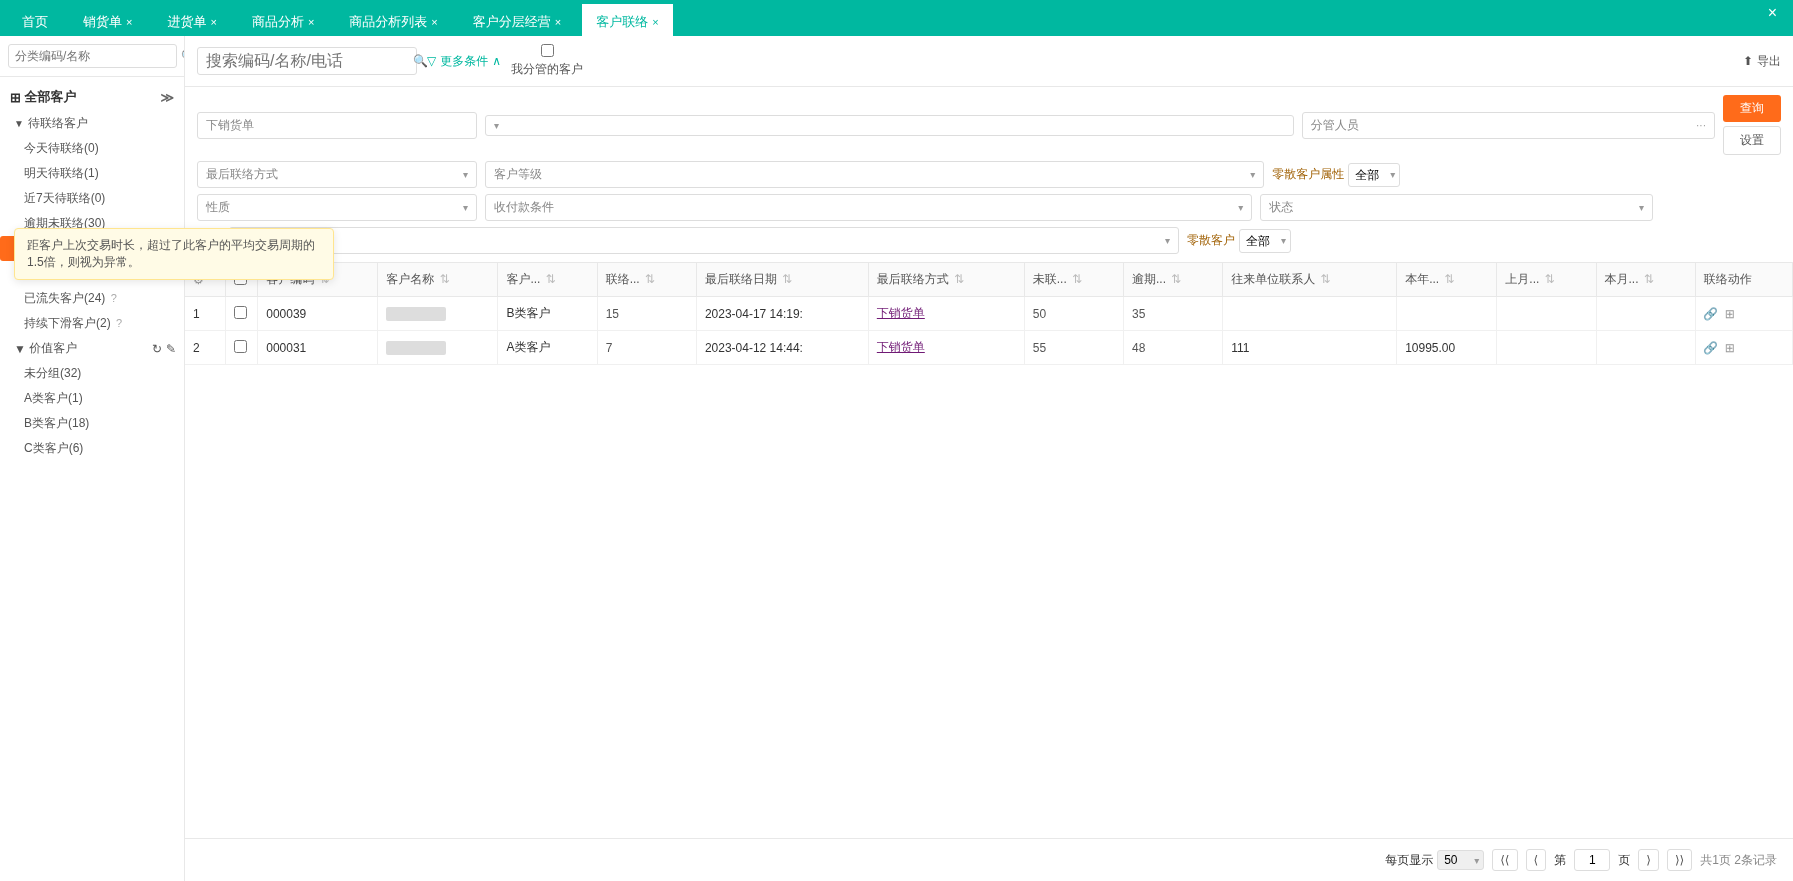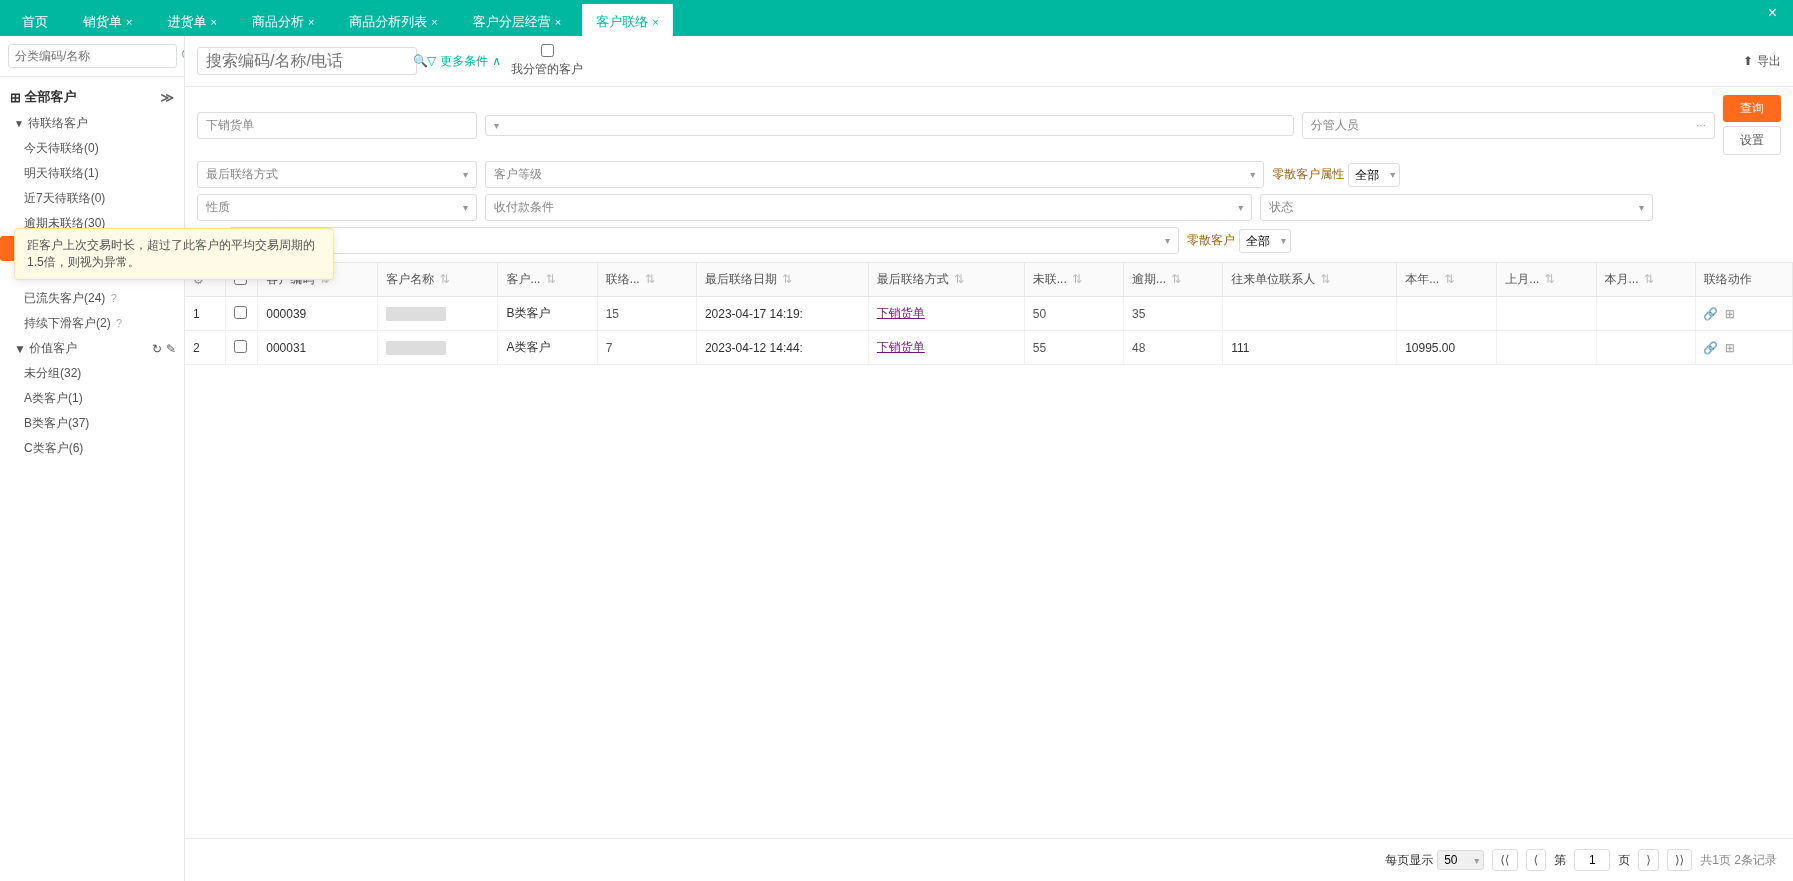--- a/index.html
+++ b/index.html
@@ -385,21 +385,21 @@
           <span>✎</span>
         </span>
       </div>
       <div class="sidebar-item">
         <span>未分组(32)</span>
       </div>
       <div class="sidebar-item">
         <span>A类客户(1)</span>
       </div>
       <div class="sidebar-item">
-        <span>B类客户(37)</span>
+        <span>B类客户(18)</span>
       </div>
       <div class="sidebar-item">
         <span>C类客户(6)</span>
       </div>
     </div>
   </div>
 
   <div class="content-area">
 
     <div class="filter-bar">

